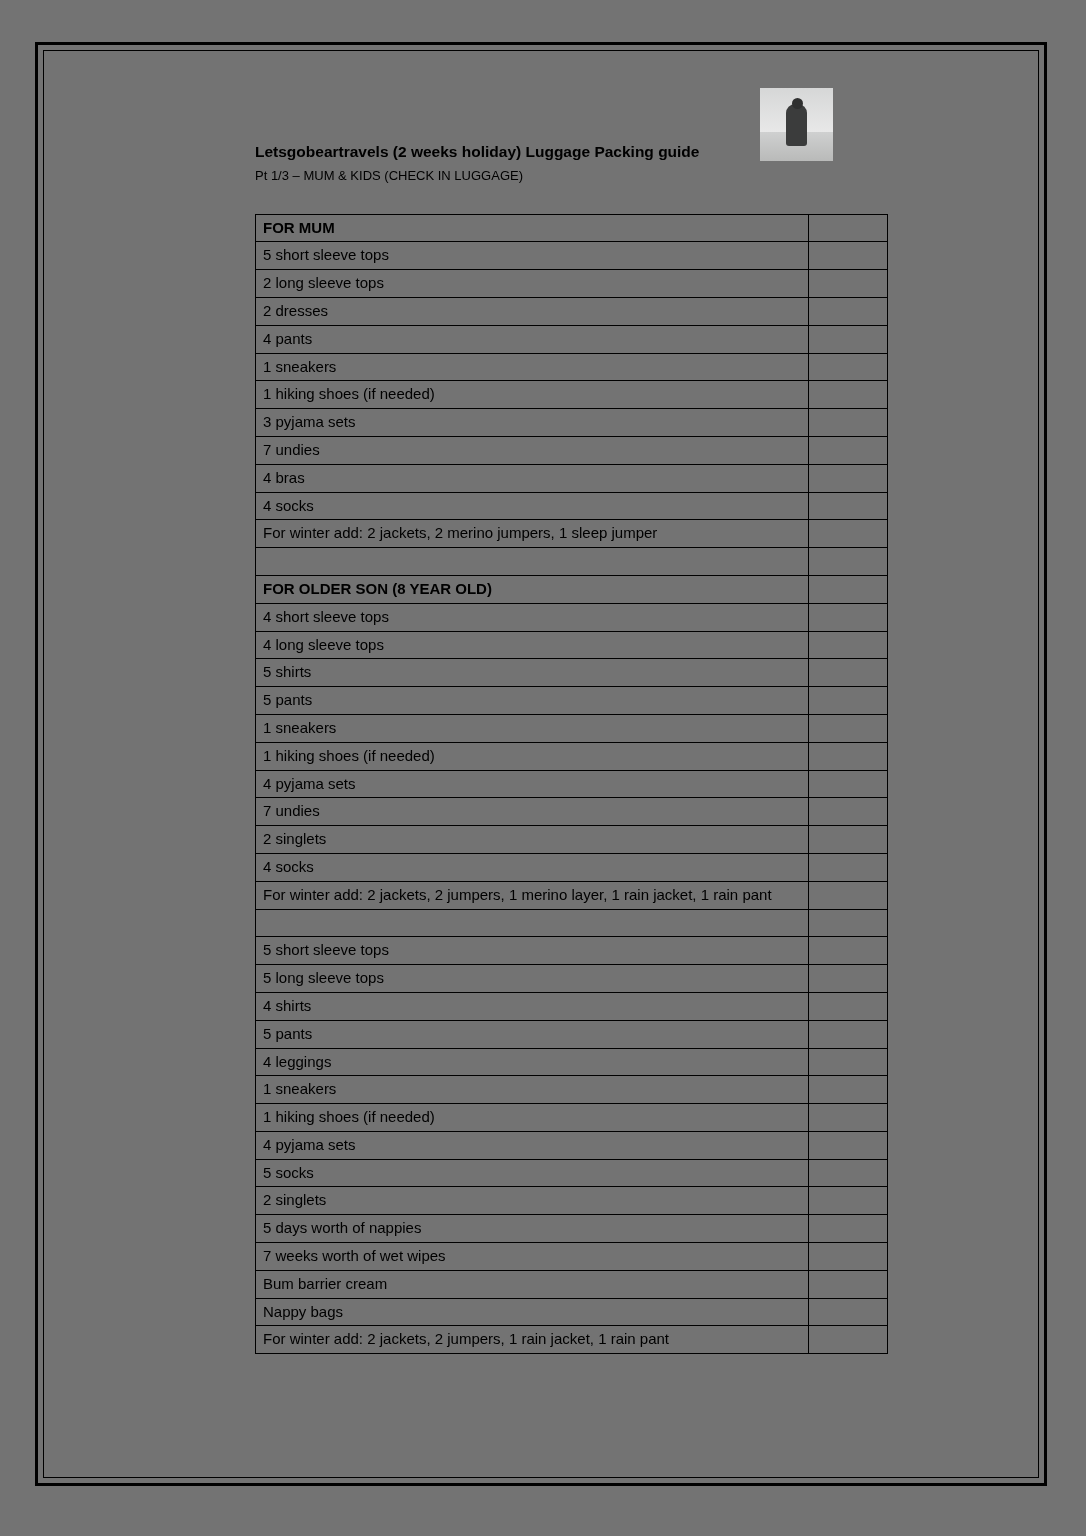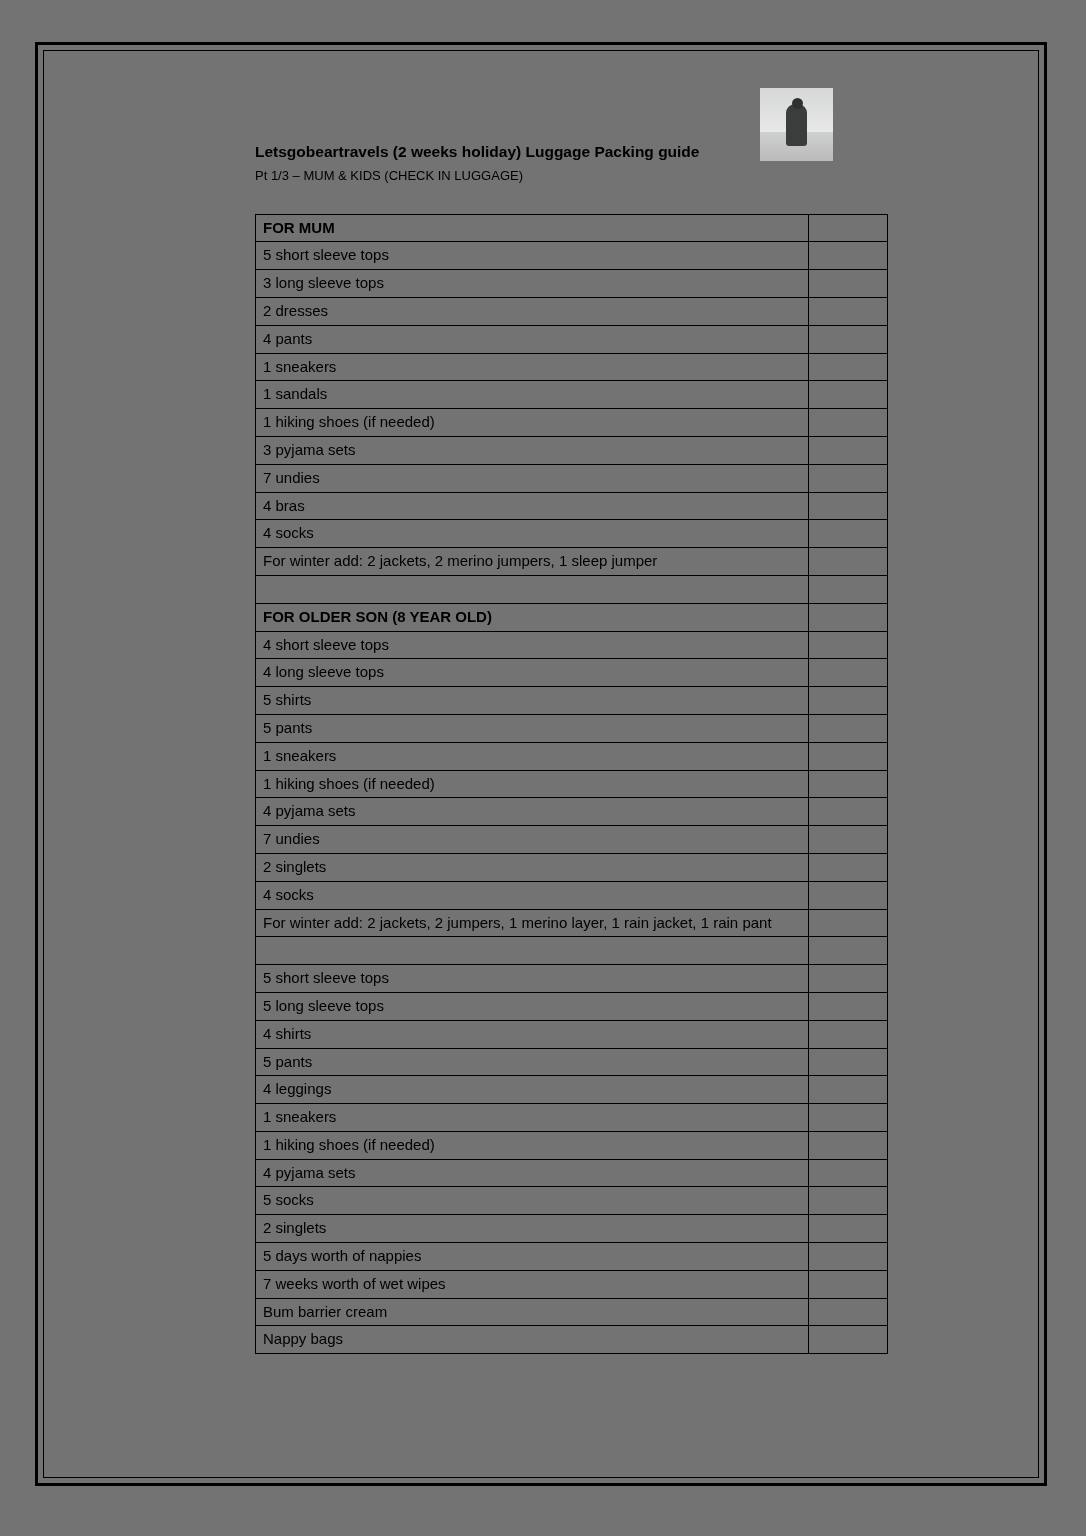--- a/index.html
+++ b/index.html
@@ -163,37 +163,33 @@
       <tbody>
           <tr>
             <td class="label header">FOR MUM</td>
             <td class="check">&nbsp;</td>
           </tr>
           <tr>
             <td class="label">5 short sleeve tops</td>
             <td class="check">&nbsp;</td>
           </tr>
           <tr>
-            <td class="label">3 long sleeve tops</td>
+            <td class="label">2 long sleeve tops</td>
             <td class="check">&nbsp;</td>
           </tr>
           <tr>
             <td class="label">2 dresses</td>
             <td class="check">&nbsp;</td>
           </tr>
           <tr>
             <td class="label">4 pants</td>
             <td class="check">&nbsp;</td>
           </tr>
           <tr>
             <td class="label">1 sneakers</td>
-            <td class="check">&nbsp;</td>
-          </tr>
-          <tr>
-            <td class="label">1 sandals</td>
             <td class="check">&nbsp;</td>
           </tr>
           <tr>
             <td class="label">1 hiking shoes (if needed)</td>
             <td class="check">&nbsp;</td>
           </tr>
           <tr>
             <td class="label">3 pyjama sets</td>
             <td class="check">&nbsp;</td>
           </tr>
@@ -318,17 +314,21 @@
             <td class="check">&nbsp;</td>
           </tr>
           <tr>
             <td class="label">Bum barrier cream</td>
             <td class="check">&nbsp;</td>
           </tr>
           <tr>
             <td class="label">Nappy bags</td>
             <td class="check">&nbsp;</td>
           </tr>
+          <tr>
+            <td class="label">For winter add: 2 jackets, 2 jumpers, 1 rain jacket, 1 rain pant</td>
+            <td class="check">&nbsp;</td>
+          </tr>
         </tbody>
     </table>
 
   </div>
 </div>
 
 </body></html>

